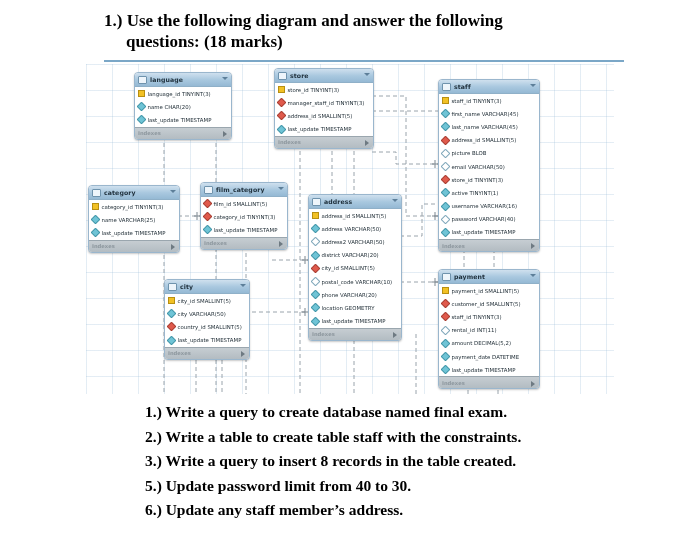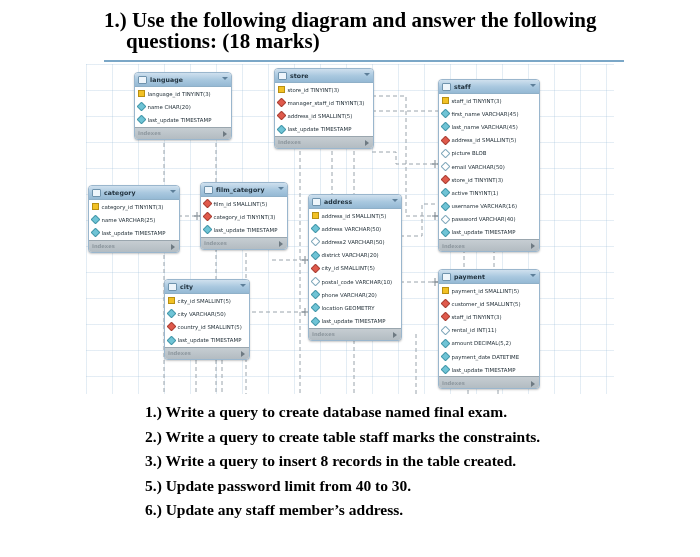--- a/index.html
+++ b/index.html
@@ -7,21 +7,21 @@
     width:700px;height:557px;background:#ffffff;
     font-family:"Liberation Serif", serif;
     overflow:hidden;position:relative;
   }
   .page{position:relative;width:700px;height:557px;}
 
   
   .heading{
     position:absolute;left:104px;top:10px;width:520px;
     font-family:"Liberation Serif", serif;
-    font-weight:bold;font-size:21px;line-height:21px;color:#000;
+    font-weight:bold;font-size:17px;line-height:21px;color:#000;
   }
   .heading .ln2{display:block;padding-left:22px;}
   .hrule{
     position:absolute;left:104px;top:60px;width:520px;height:2px;
     background:#7ba7c7;
   }
 
   
   .canvas{
     position:absolute;left:86px;top:64px;width:528px;height:330px;
@@ -455,19 +455,19 @@
           <div class="tbl-foot">
             <span class="foot-lbl">Indexes</span>
             <span class="foot-arrow"></span>
           </div>
         </div>
       </div>
   </div>
 
   <div class="qlist" id="questions-host">
       <div><span>1.)</span> <span>Write a query to create database named final exam.</span></div>
-      <div><span>2.)</span> <span>Write a query to create table staff marks the constraints.</span></div>
+      <div><span>2.)</span> <span>Write a table to create table staff with the constraints.</span></div>
       <div><span>3.)</span> <span>Write a query to insert 8 records in the table created.</span></div>
       <div><span>5.)</span> <span>Update password limit from 40 to 30.</span></div>
       <div><span>6.)</span> <span>Update any staff member’s address.</span></div>
     </div>
 
 </div>
 
 </body></html>

